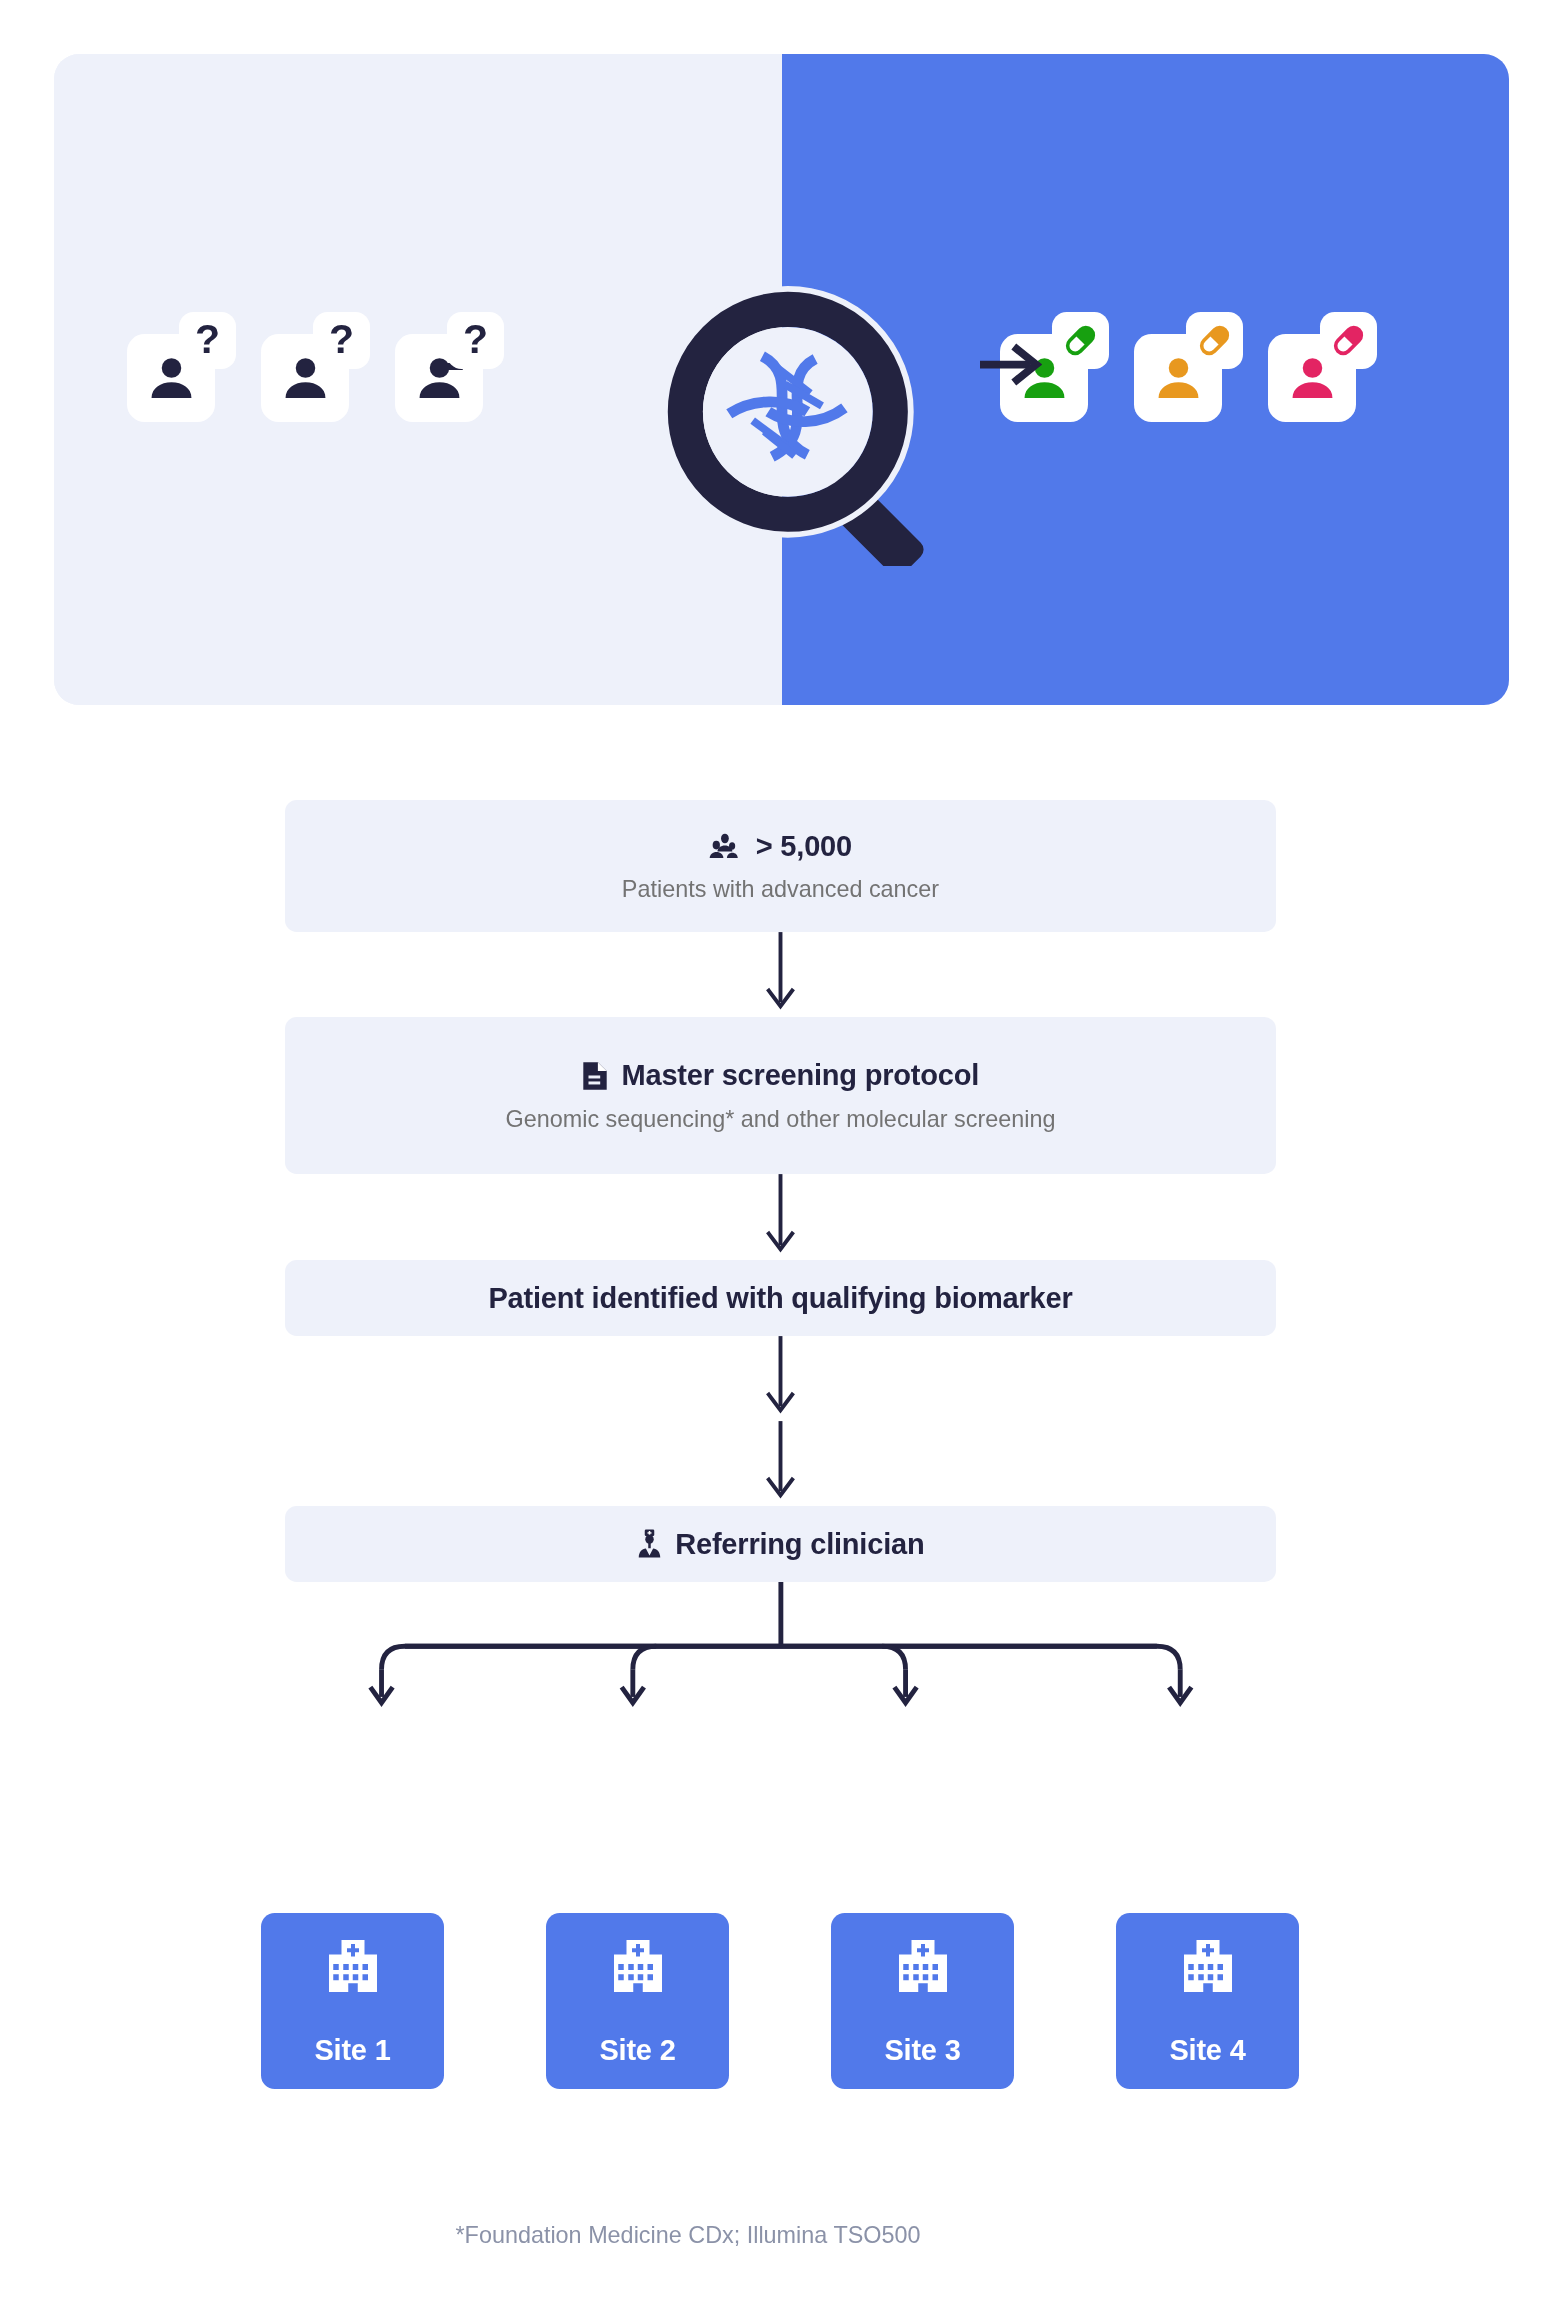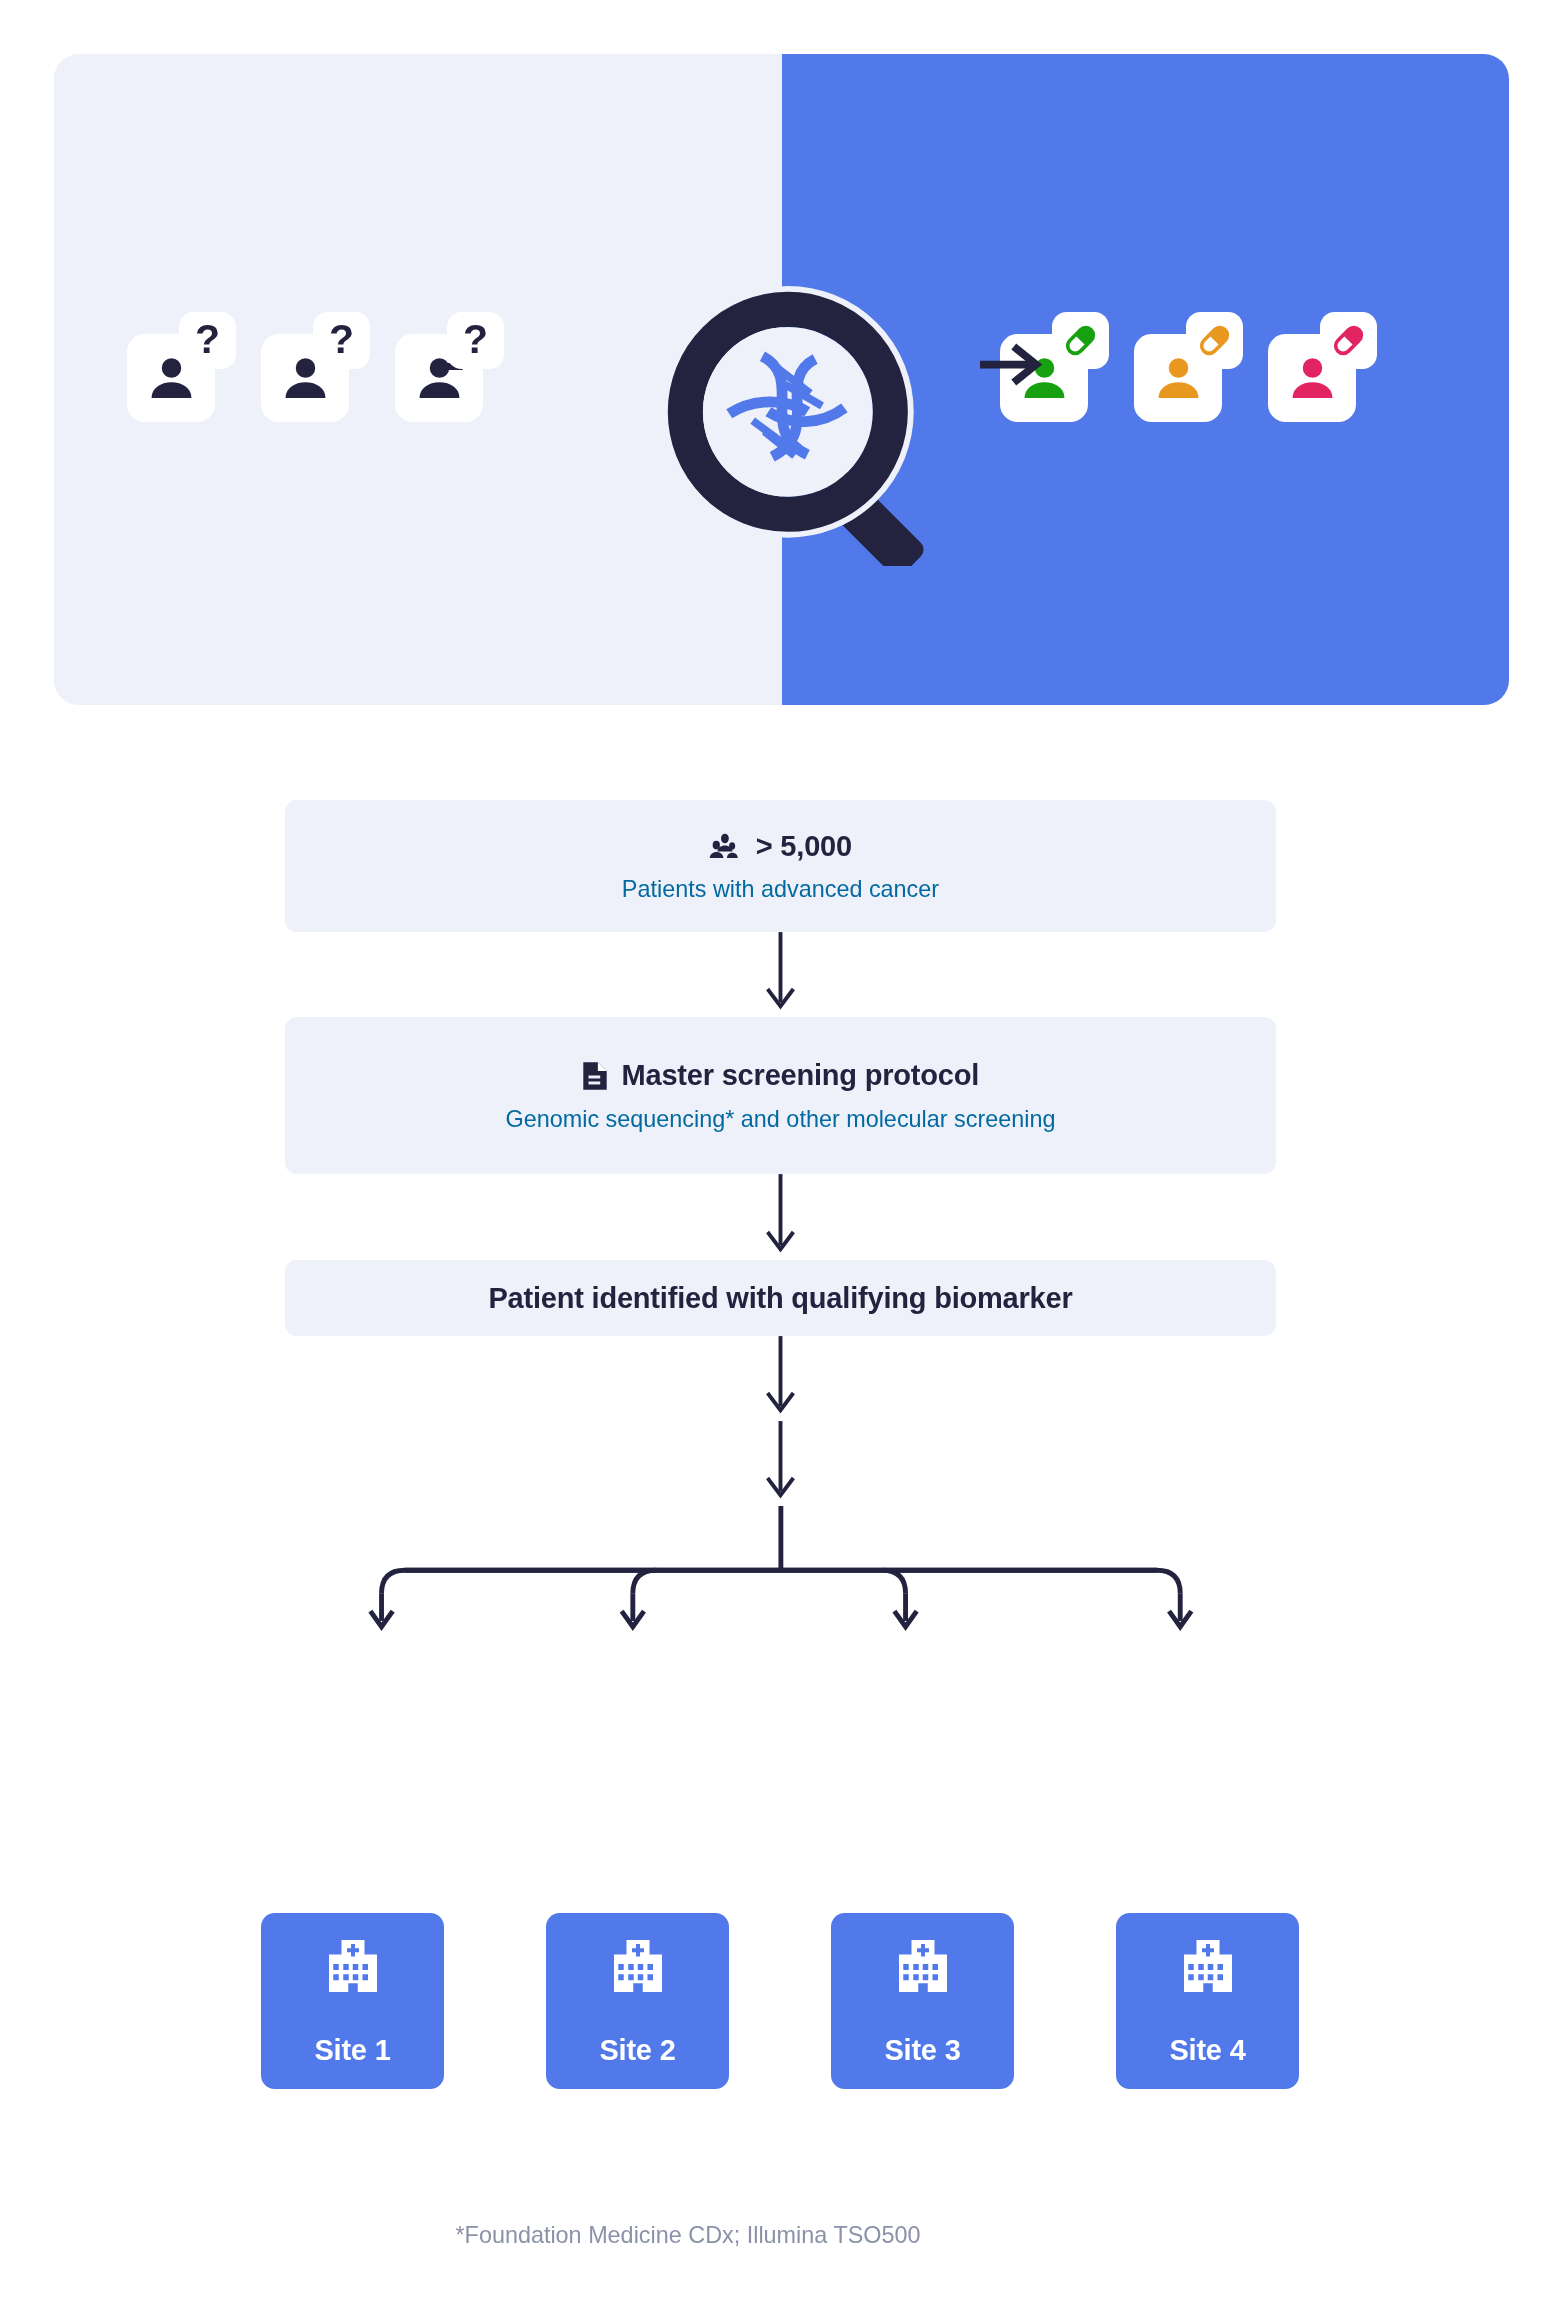--- a/index.html
+++ b/index.html
@@ -140,21 +140,21 @@
     gap: 13.7px;
     font-size: 29px;
     font-weight: 700;
     color: #232340;
     line-height: 1.2;
     letter-spacing: -0.2px;
   }
   .fb-sub {
     margin-top: 11.7px;
     font-size: 23.4px;
-    color: #0369a1;
+    color: #737373;
     line-height: 1.2;
   }
   .fb-icon {
     display: inline-flex;
     align-items: center;
     justify-content: center;
   }
 
   .connector {
     position: relative;
@@ -400,20 +400,35 @@
     </div>
 
 
     <div class="connector" style="height:85px;">
       <svg width="39" height="85" viewBox="0 0 40 87">
         <line x1="20" y1="0" x2="20" y2="72" stroke="#232340" stroke-width="4"></line>
         <polyline points="8,60 20,76 32,60" fill="none" stroke="#232340" stroke-width="4" stroke-linecap="square"></polyline>
       </svg>
     </div>
 
+    <div class="flowbox" style="height:76px;">
+      <div class="fb-title">
+        <span class="fb-icon">
+          <svg width="25" height="31" viewBox="0 0 20 24">
+            <rect x="6.2" y="0.8" width="7.6" height="5.2" rx="1" fill="#232340"></rect>
+            <rect x="9.4" y="2" width="1.2" height="3" fill="#ffffff"></rect>
+            <rect x="8.4" y="3" width="3.2" height="1.1" fill="#ffffff"></rect>
+            <ellipse cx="10" cy="8.6" rx="3.4" ry="3.6" fill="#232340"></ellipse>
+            <rect x="9" y="11.6" width="2" height="4.2" fill="#232340"></rect>
+            <path d="M1.4 23.2c0-4.2 2.6-7.2 5.7-7.2L10 21.6 12.9 16c3.1 0 5.7 3 5.7 7.2z" fill="#232340"></path>
+          </svg>
+        </span>
+        <span>Referring clinician</span>
+      </div>
+    </div>
 
     <div class="connector" style="height:150px;">
       <svg width="991" height="150" viewBox="0 0 1016 154" style="position:absolute;left:-23.4px;top:0;">
         <g fill="none" stroke="#232340" stroke-width="5" stroke-linecap="butt">
 
           <line x1="532" y1="0" x2="532" y2="66"></line>
 
           <path d="M122 90 Q122 66 146 66 L918 66 Q942 66 942 90"></path>
           <path d="M918 66 L146 66"></path>
 

